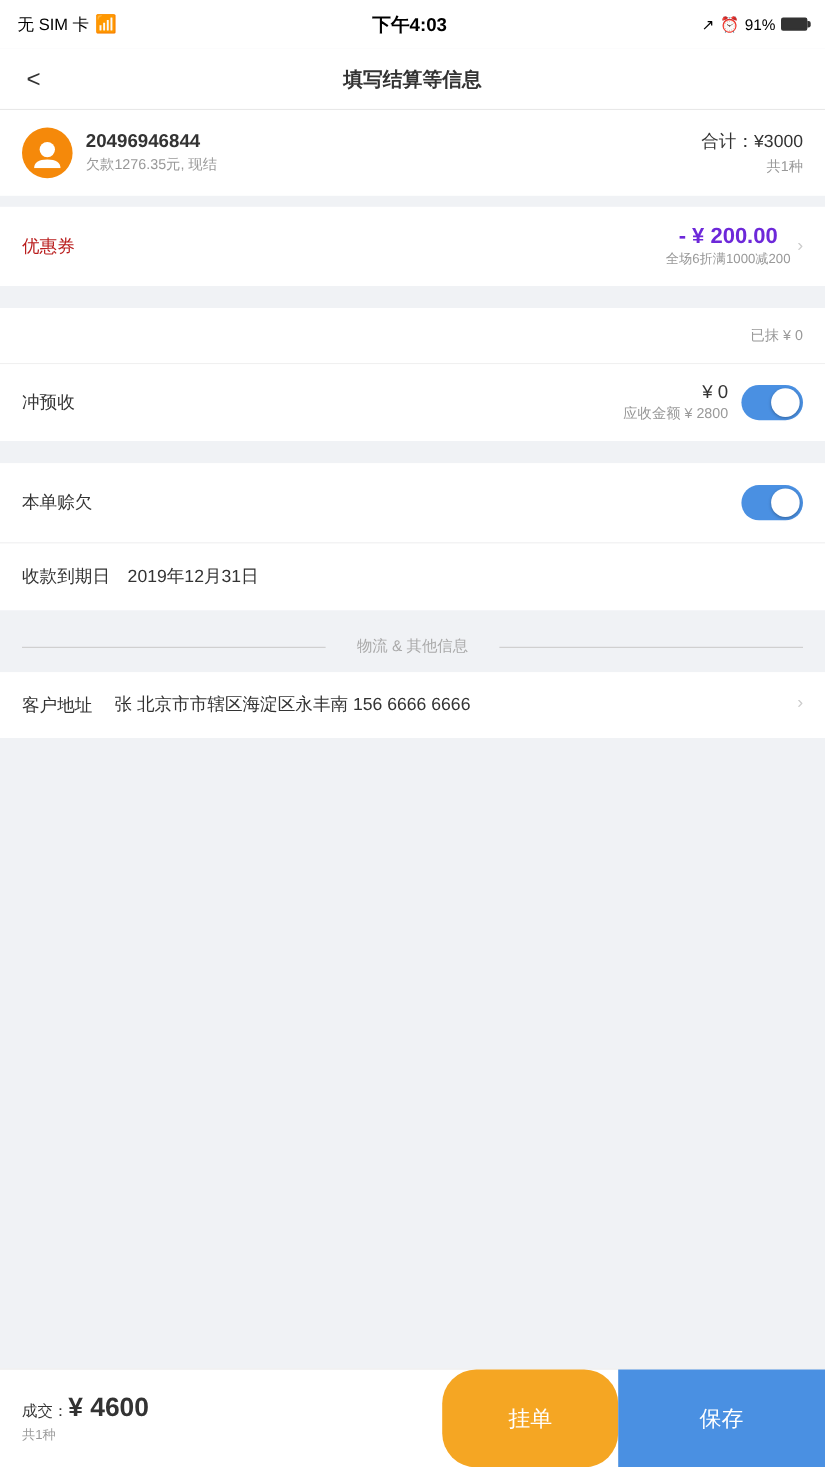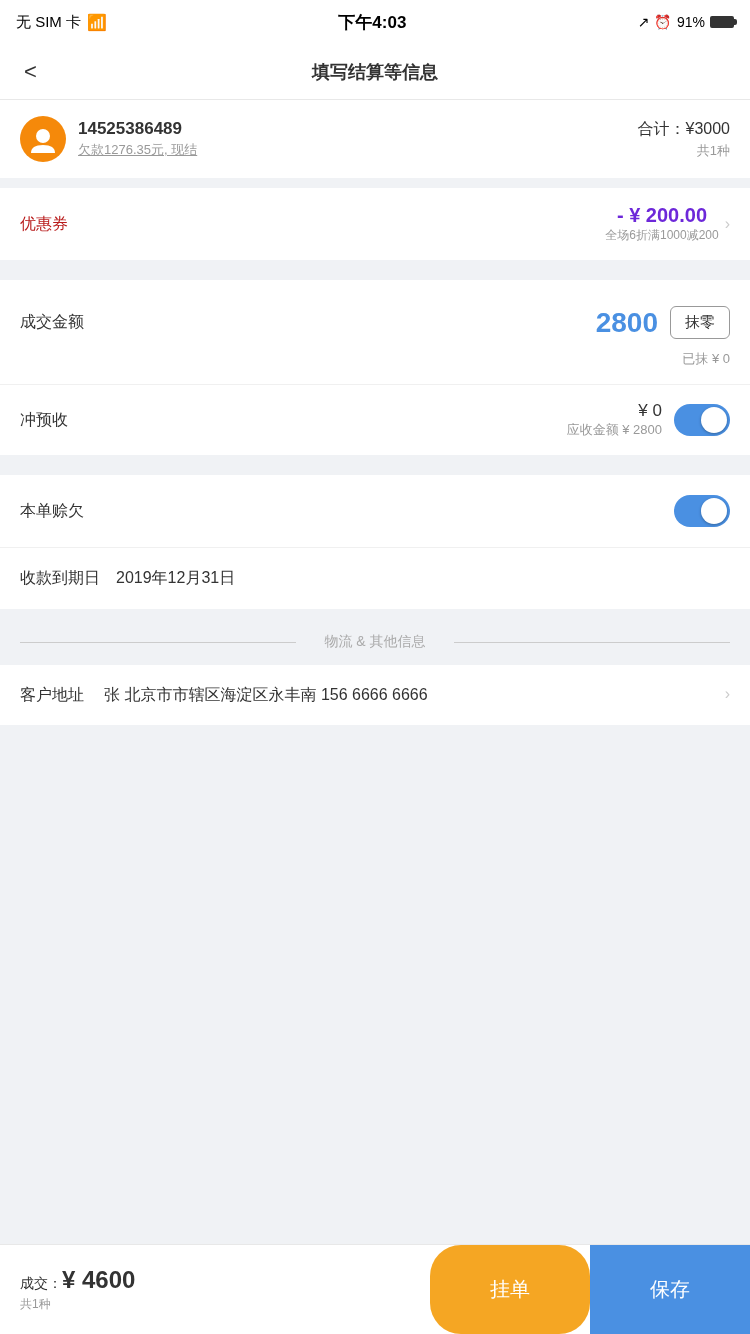--- a/index.html
+++ b/index.html
@@ -104,21 +104,20 @@
     }
     .user-info .phone {
       font-size: 17px;
       font-weight: 600;
       color: #333;
     }
     .user-info .debt {
       font-size: 13px;
       color: #999;
       margin-top: 2px;
-      text-decoration: underline;
     }
     .user-right {
       text-align: right;
     }
     .user-right .total {
       font-size: 16px;
       color: #333;
       font-weight: 500;
     }
     .user-right .count {
@@ -385,21 +384,21 @@
       display: flex;
       align-items: center;
       justify-content: center;
       font-size: 20px;
       color: #fff;
       font-weight: 500;
       cursor: pointer;
       border-radius: 31px;
     }
     .btn-save {
-      width: 160px;
+      width: 188px;
       height: 100%;
       background: #4a90e2;
       display: flex;
       align-items: center;
       justify-content: center;
       font-size: 20px;
       color: #fff;
       font-weight: 500;
       cursor: pointer;
     }
@@ -430,21 +429,21 @@
 
   <div class="user-card">
     <div class="user-left">
       <div class="avatar">
         <svg width="28" height="28" viewBox="0 0 28 28">
           <circle cx="14" cy="11" r="7" fill="white"></circle>
           <path d="M2 28 Q2 20 14 20 Q26 20 26 28 Z" fill="white"></path>
         </svg>
       </div>
       <div class="user-info">
-        <div class="phone">14525386489</div>
+        <div class="phone">20496946844</div>
         <div class="debt">欠款1276.35元, 现结</div>
       </div>
     </div>
     <div class="user-right">
       <div class="total">合计：¥3000</div>
       <div class="count">共1种</div>
     </div>
   </div>
 
   <div class="coupon-row">
@@ -454,27 +453,20 @@
         <div class="coupon-amount">- ¥ 200.00</div>
         <div class="coupon-desc">全场6折满1000减200</div>
       </div>
       <span class="chevron-icon">›</span>
     </div>
   </div>
 
   <div class="section-divider"></div>
 
   <div class="amount-section">
-    <div class="amount-row">
-      <span class="amount-label">成交金额</span>
-      <div class="amount-right">
-        <span class="amount-value">2800</span>
-        <button class="round-off-btn">抹零</button>
-      </div>
-    </div>
     <div style="text-align:right;">
       <span class="amount-sub">已抹  ¥ 0</span>
     </div>
   </div>
 
   <div class="precollect-section">
     <div class="precollect-row">
       <span class="precollect-label">冲预收</span>
       <div class="precollect-right">
         <div class="precollect-value-block">

